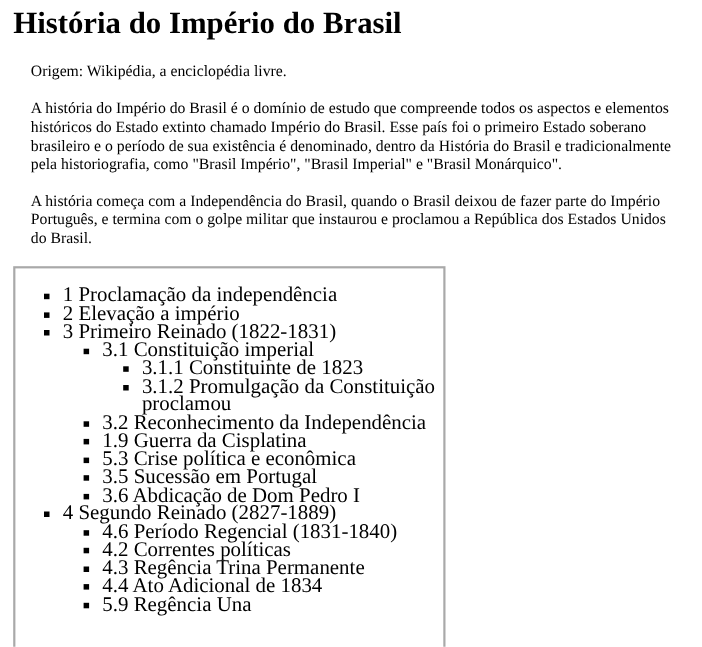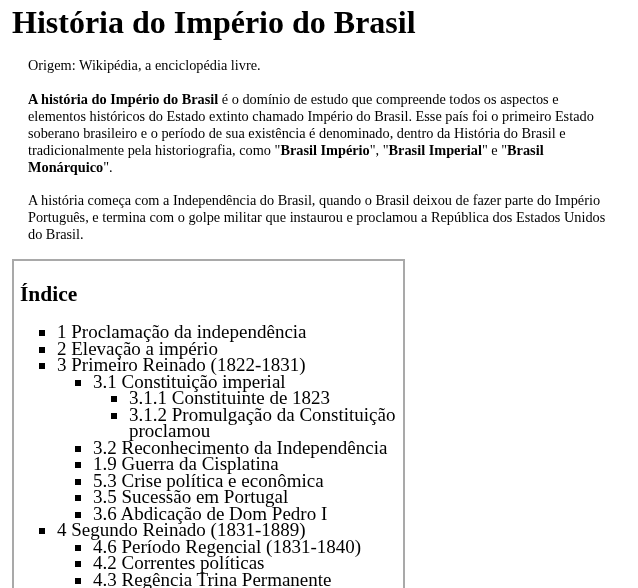--- a/index.html
+++ b/index.html
@@ -5,28 +5,28 @@
   html, body { margin: 0; padding: 0; background: #ffffff; }
   body {
     width: 638px; height: 588px; overflow: hidden;
     font-family: "Liberation Serif", "DejaVu Serif", serif;
     color: #000;
     font-size: 14.3px;
     line-height: 17px;
   }
   .page { padding: 0 12px; }
   h1 {
-    font-size: 32px; font-weight: bold; line-height: 32px;
+    font-size: 28px; font-weight: bold; line-height: 32px;
     margin: 6px 0 0 0; padding: 0;
   }
   p { margin: 16px; }
   .origin { margin-top: 19px; }
   .p1 { margin-top: 17px; }
   .p2 { margin-top: 16px; }
-  b { font-weight: bold; }
+  b { font-weight: normal; }
   .toc {
     margin-top: 14px;
     width: 381px;
     border: 2px solid #a9a9a9;
     padding: 0 4px 0 4px;
     box-sizing: content-box;
     height: 400px;
   }
   .toc h2 {
     font-size: 21.5px; font-weight: bold; line-height: 26px;
@@ -47,40 +47,39 @@
 <div class="page">
   <h1>História do Império do Brasil</h1>
 
   <p class="origin">Origem: Wikipédia, a enciclopédia livre.</p>
 
   <p class="p1"><b>A história do Império do Brasil</b><span> é o domínio de estudo que compreende todos os aspectos e elementos históricos do Estado extinto chamado Império do Brasil. Esse país foi o primeiro Estado soberano brasileiro e o período de sua existência é denominado, dentro da História do Brasil e tradicionalmente pela historiografia, como "</span><b>Brasil Império</b><span>", "</span><b>Brasil Imperial</b><span>" e "</span><b>Brasil Monárquico</b><span>".</span></p>
 
   <p class="p2">A história começa com a Independência do Brasil, quando o Brasil deixou de fazer parte do Império Português, e termina com o golpe militar que instaurou e proclamou a República dos Estados Unidos do Brasil.</p>
 
   <div class="toc">
-    <h2>Índice</h2>
     <ul class="level1">
       <li><a>1 Proclamação da independência</a></li>
       <li><a>2 Elevação a império</a></li>
       <li><a>3 Primeiro Reinado (1822-1831)</a>
         <ul>
           <li><a>3.1 Constituição imperial</a>
             <ul>
               <li><a>3.1.1 Constituinte de 1823</a></li>
               <li><a>3.1.2 Promulgação da Constituição proclamou</a></li>
             </ul>
           </li>
           <li><a>3.2 Reconhecimento da Independência</a></li>
           <li><a>1.9 Guerra da Cisplatina</a></li>
           <li><a>5.3 Crise política e econômica</a></li>
           <li><a>3.5 Sucessão em Portugal</a></li>
           <li><a>3.6 Abdicação de Dom Pedro I</a></li>
         </ul>
       </li>
-      <li><a>4 Segundo Reinado (1831-1889)</a>
+      <li><a>4 Segundo Reinado (2827-1889)</a>
         <ul>
           <li><a>4.6 Período Regencial (1831-1840)</a></li>
           <li><a>4.2 Correntes políticas</a></li>
           <li><a>4.3 Regência Trina Permanente</a></li>
           <li><a>4.4 Ato Adicional de 1834</a></li>
           <li><a>5.9 Regência Una</a></li>
         </ul>
       </li>
     </ul>
   </div>

